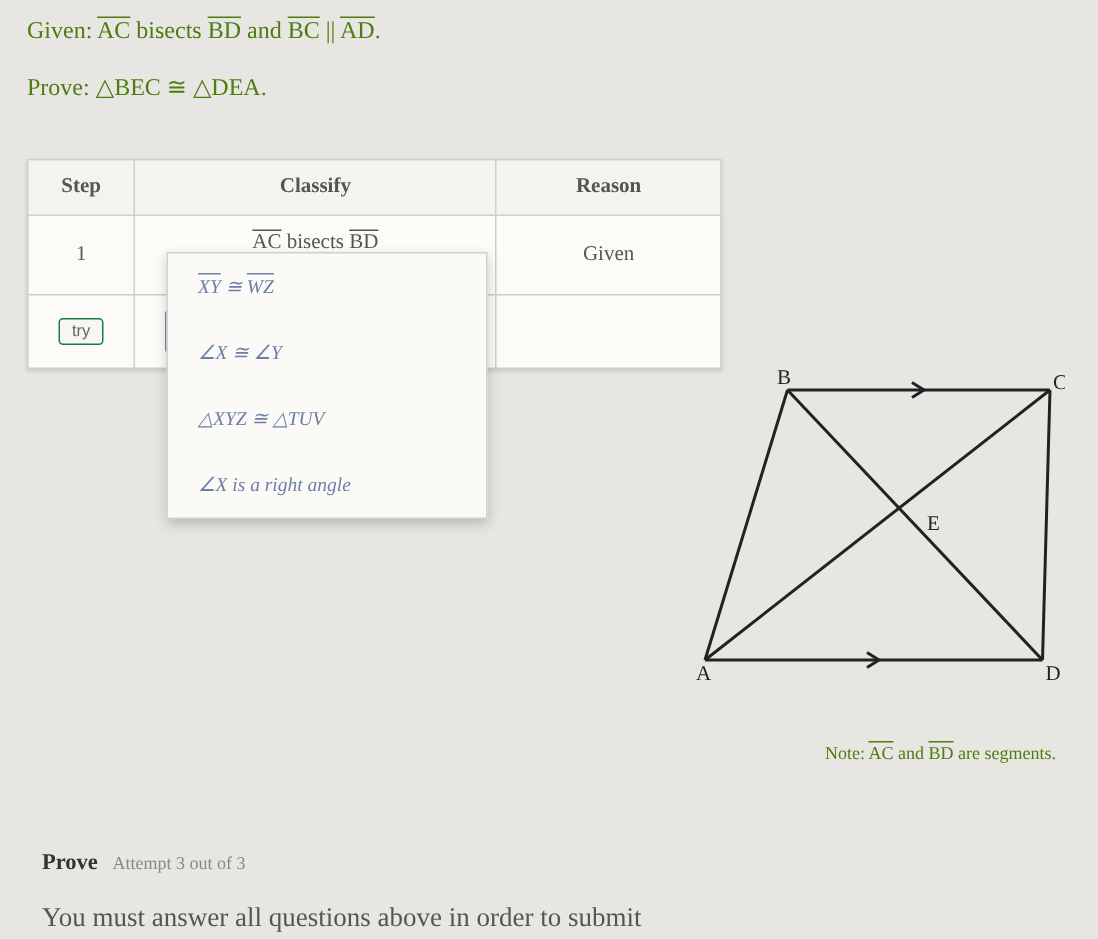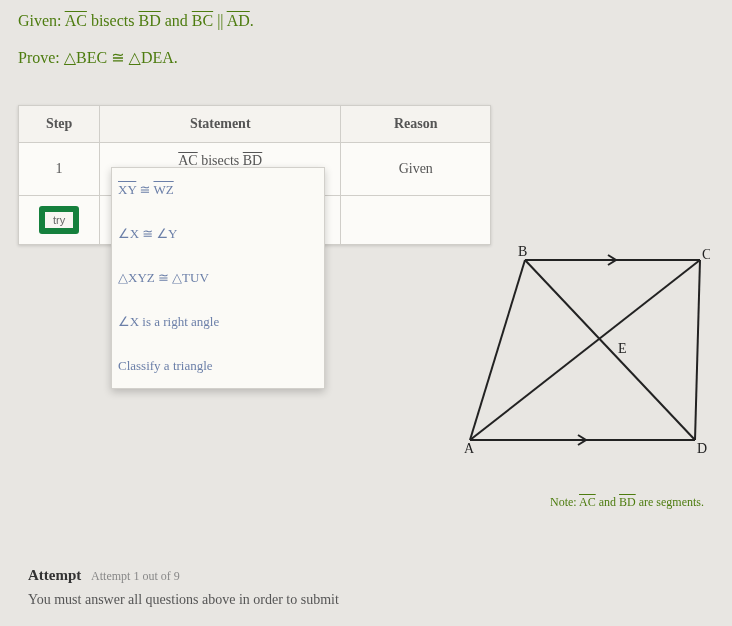--- a/index.html
+++ b/index.html
@@ -36,21 +36,21 @@
     }
     table.proof th {
       font-weight: bold;
       background: #f5f3ef;
     }
     .step-col { width: 56px; }
     .stmt-col { width: 210px; }
     .reason-col { width: 150px; }
     .try-btn {
       display: inline-block;
-      border: 6px solid #15803d;
+      border: 1px solid #15803d;
       border-radius: 3px;
       padding: 2px 8px;
       font-size: 11px;
       color: #666;
       background: #f8f6f2;
       font-family: sans-serif;
     }
     .try-row td { padding: 6px 10px; position: relative; }
     .dropdown-trigger {
       width: 200px;
@@ -86,22 +86,23 @@
       position: absolute;
       top: 82px;
       left: 93px;
       width: 214px;
       background: #fbfaf6;
       border: 1px solid #d2d0cb;
       box-shadow: 0 3px 8px rgba(0,0,0,0.2);
       z-index: 10;
     }
     .dropdown-panel .opt {
-      padding: 14px 6px;
+      padding: 14px 20px;
       font-size: 13px;
+      font-style: italic;
       color: #6b7fa8;
       cursor: pointer;
     }
     .diagram {
       position: absolute;
       right: 22px;
       top: 245px;
       width: 250px;
       height: 210px;
     }
@@ -115,23 +116,23 @@
     .answer-line {
       position: absolute;
       bottom: 42px;
       left: 28px;
       font-size: 15px;
     }
     .answer-line .lbl { font-weight: bold; color: #333; }
     .answer-line .attempt { color: #888; font-size: 12px; margin-left: 6px; }
     .must-answer {
       position: absolute;
-      bottom: 18px;
+      bottom: 4px;
       left: 28px;
-      font-size: 14px;
+      font-size: 18px;
       color: #555;
       margin-top: 40px;
     }
     .proof-wrap { position: relative; display: inline-block; }
   </style>
 </head>
 <body>
 
 
 
@@ -141,21 +142,21 @@
 
 <div class="prove">
   <span>Prove: </span><span>△BEC ≅ △DEA.</span>
 </div>
 
 <div class="proof-wrap">
 <table class="proof">
   <tbody>
         <tr>
     <th class="step-col">Step</th>
-    <th class="stmt-col">Statement</th>
+    <th class="stmt-col">Classify</th>
     <th class="reason-col">Reason</th>
   </tr>
   <tr>
     <td>1</td>
     <td>
       <div><span class="overline">AC</span><span> bisects </span><span class="overline">BD</span></div>
       <div><span class="overline">BC</span><span> || </span><span class="overline">AD</span></div>
     </td>
     <td>Given</td>
   </tr>
@@ -175,21 +176,20 @@
 </tbody>
     </table>
 
 <div class="dropdown-panel">
   <div class="opt">
     <span class="overline">XY</span><span> ≅ </span><span class="overline">WZ</span>
   </div>
   <div class="opt">∠X ≅ ∠Y</div>
   <div class="opt">△XYZ ≅ △TUV</div>
   <div class="opt">∠X is a right angle</div>
-  <div class="opt">Classify a triangle</div>
 </div>
 </div>
 
 <svg class="diagram" viewBox="0 0 250 210">
 
   <line x1="65" y1="15" x2="240" y2="15" stroke="#222" stroke-width="2"></line>
   <line x1="240" y1="15" x2="235" y2="195" stroke="#222" stroke-width="2"></line>
   <line x1="235" y1="195" x2="10" y2="195" stroke="#222" stroke-width="2"></line>
   <line x1="10" y1="195" x2="65" y2="15" stroke="#222" stroke-width="2"></line>
   <line x1="10" y1="195" x2="240" y2="15" stroke="#222" stroke-width="2"></line>
@@ -202,20 +202,20 @@
   <text x="242" y="14" font-size="14" fill="#222">C</text>
   <text x="237" y="208" font-size="14" fill="#222">D</text>
   <text x="158" y="108" font-size="14" fill="#222">E</text>
 </svg>
 
 <div class="note">
   <span>Note: </span><span class="overline">AC</span><span> and </span><span class="overline">BD</span><span> are segments.</span>
 </div>
 
 <div class="answer-line">
-  <span class="lbl">Attempt</span>
-  <span class="attempt">Attempt 1 out of 9</span>
+  <span class="lbl">Prove</span>
+  <span class="attempt">Attempt 3 out of 3</span>
 </div>
 
 <div class="must-answer">You must answer all questions above in order to submit</div>
 
 
 
 
 </body></html>

